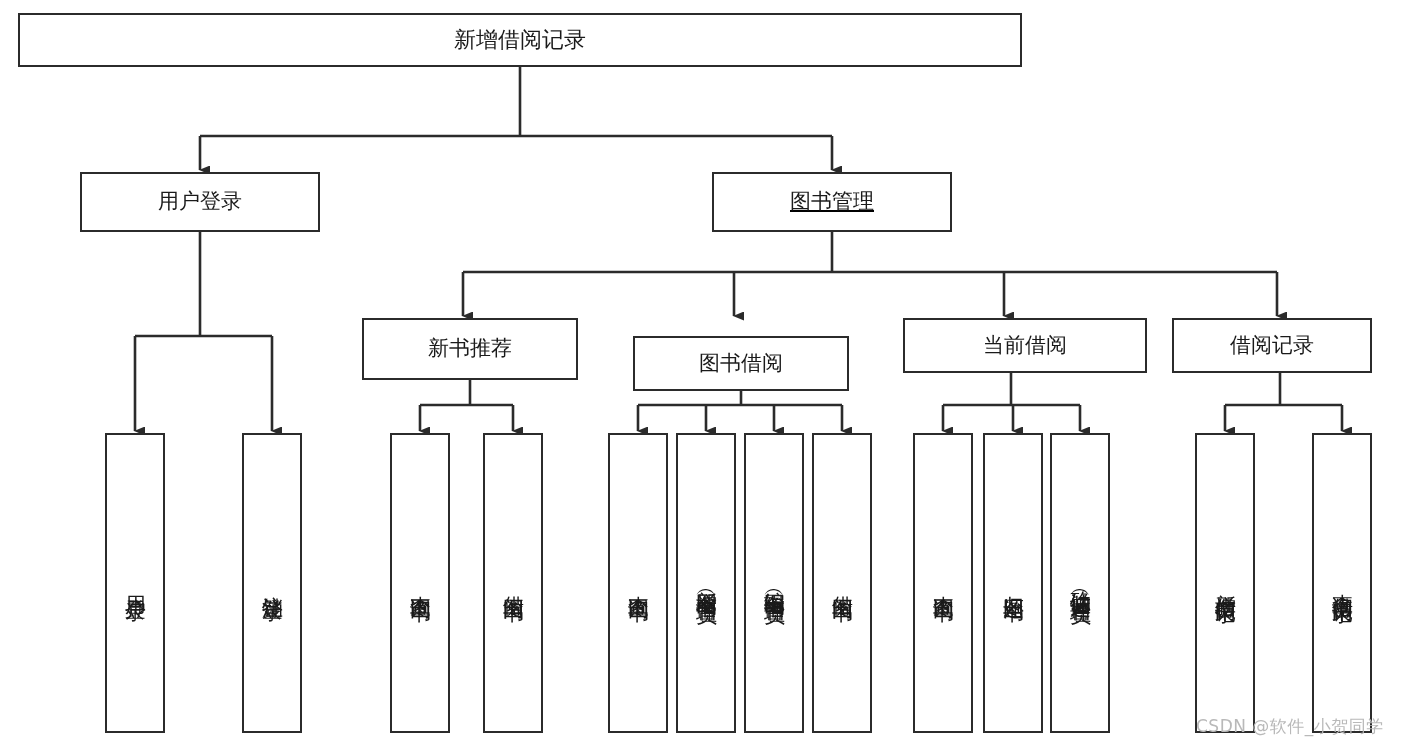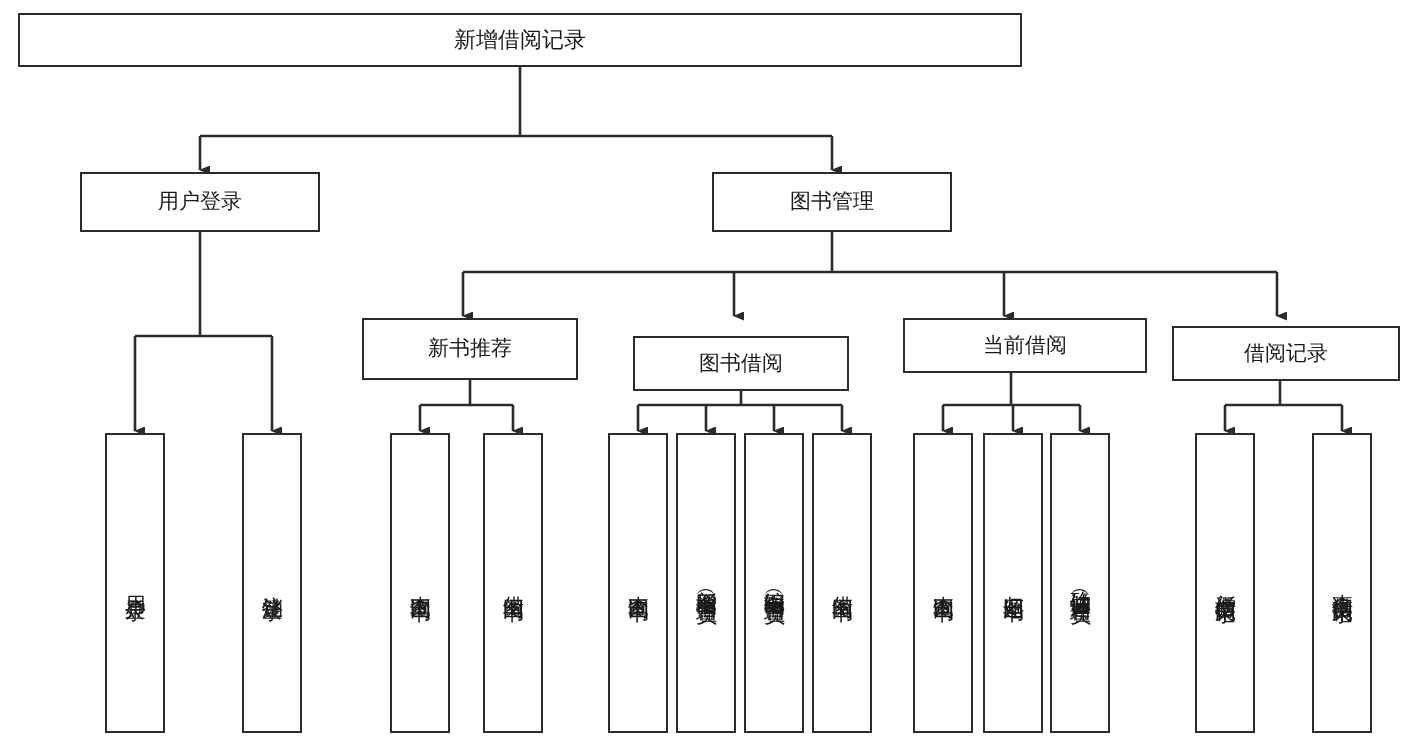--- a/index.html
+++ b/index.html
@@ -114,33 +114,33 @@
         <line x1="1342" y1="405" x2="1342" y2="431" stroke="#2b2b2b" stroke-width="2.6" marker-end="url(#arrowhead)"></line>
       </g>
   </svg>
   <div id="nodes-layer">
       <div class="node horizontal root" style="left: 18px; top: 13px; width: 1004px; height: 54px;">
         <span class="label">新增借阅记录</span>
       </div>
       <div class="node horizontal" style="left: 80px; top: 172px; width: 240px; height: 60px;">
         <span class="label">用户登录</span>
       </div>
-      <div class="node horizontal" style="left: 712px; top: 172px; width: 240px; height: 60px;">
+      <div class="node horizontal" style="left: 712px; top: 172px; width: 240px; height: 60px; text-decoration: underline;">
         <span class="label">图书管理</span>
       </div>
       <div class="node horizontal" style="left: 362px; top: 318px; width: 216px; height: 62px;">
         <span class="label">新书推荐</span>
       </div>
       <div class="node horizontal" style="left: 633px; top: 336px; width: 216px; height: 55px;">
         <span class="label">图书借阅</span>
       </div>
       <div class="node horizontal" style="left: 903px; top: 318px; width: 244px; height: 55px;">
         <span class="label">当前借阅</span>
       </div>
-      <div class="node horizontal" style="left: 1172px; top: 318px; width: 228px; height: 55px; margin-top: 8px;">
+      <div class="node horizontal" style="left: 1172px; top: 318px; width: 200px; height: 55px;">
         <span class="label">借阅记录</span>
       </div>
       <div class="node vertical" style="left: 105px; top: 433px; width: 60px; height: 300px;">
         <span class="label">用户登录</span>
       </div>
       <div class="node vertical" style="left: 242px; top: 433px; width: 60px; height: 300px;">
         <span class="label">注销登录</span>
       </div>
       <div class="node vertical" style="left: 390px; top: 433px; width: 60px; height: 300px;">
         <span class="label">查询图书</span>
@@ -169,13 +169,14 @@
       <div class="node vertical" style="left: 1050px; top: 433px; width: 60px; height: 300px;">
         <span class="label">确认归还（管理员）</span>
       </div>
       <div class="node vertical" style="left: 1195px; top: 433px; width: 60px; height: 300px;">
         <span class="label">新增借阅记录</span>
       </div>
       <div class="node vertical" style="left: 1312px; top: 433px; width: 60px; height: 300px;">
         <span class="label">查询借阅记录</span>
       </div>
     </div>
+  <div class="watermark" style="left: 1196px; top: 715px; color: rgb(185, 185, 185);">CSDN @软件_小贺同学</div>
 </div>
 
 </body></html>

